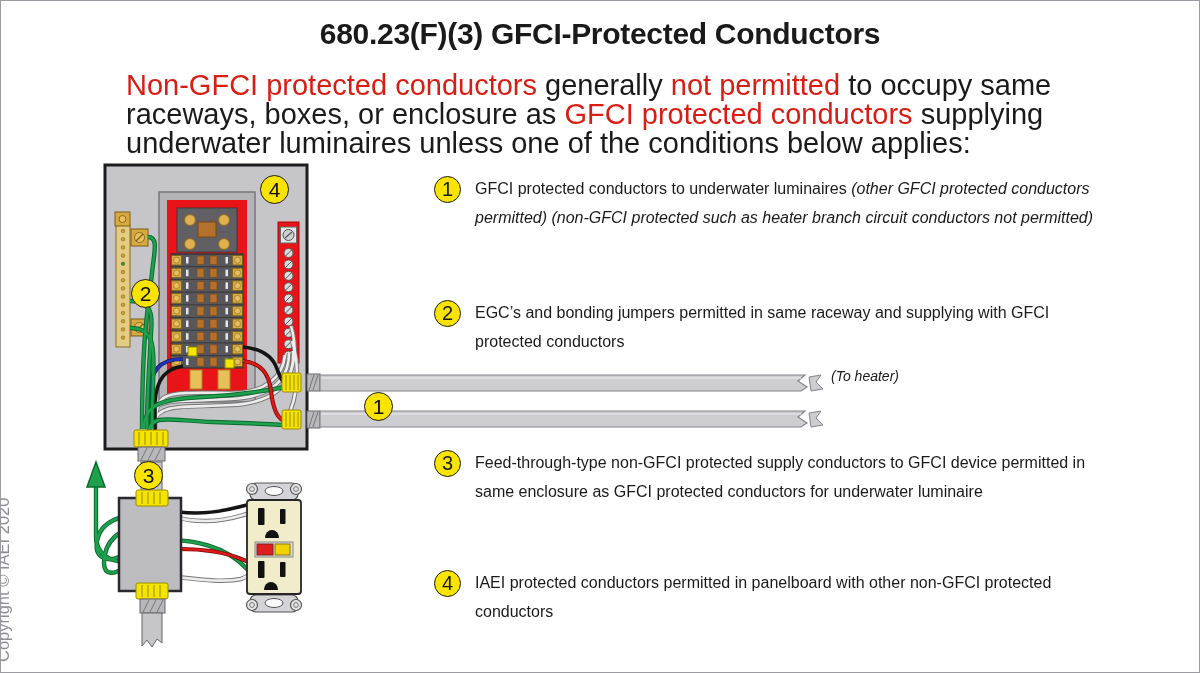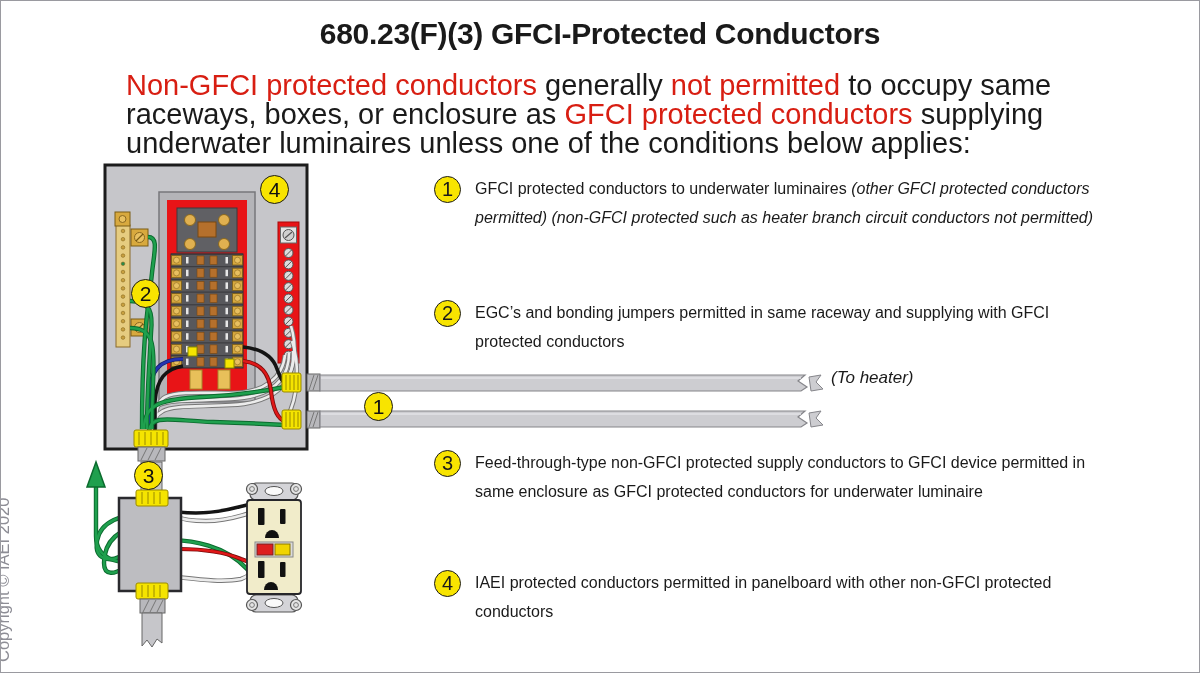--- a/index.html
+++ b/index.html
@@ -28,21 +28,21 @@
   .item { position:absolute; left:433px; display:flex; align-items:flex-start; gap:14px; }
   .item .num { flex:0 0 auto; width:27px; height:27px; border-radius:50%;
                background:#f8e400; border:1.6px solid #1a1a1a; margin-top:2px;
                display:flex; align-items:center; justify-content:center; font-size:20px; }
   .item .txt { width:632px; font-size:16px; line-height:29px; }
   .item.i1 { top:173px; }
   .item.i2 { top:297px; }
   .item.i3 { top:447px; }
   .item.i4 { top:567px; }
 
-  .rw-label { position:absolute; left:830px; font-size:17px; font-style:italic;
+  .rw-label { position:absolute; left:830px; font-size:14px; font-style:italic;
               white-space:nowrap; }
   .rw-label.l1 { top:367px; }
   .rw-label.l2 { top:405px; }
 
   .copyright { position:absolute; left:12px; bottom:10px; white-space:nowrap;
                transform-origin:0 100%; transform:rotate(-90deg);
                color:#8d8d95; font-size:16.5px; }
 </style>
 </head>
 <body>

